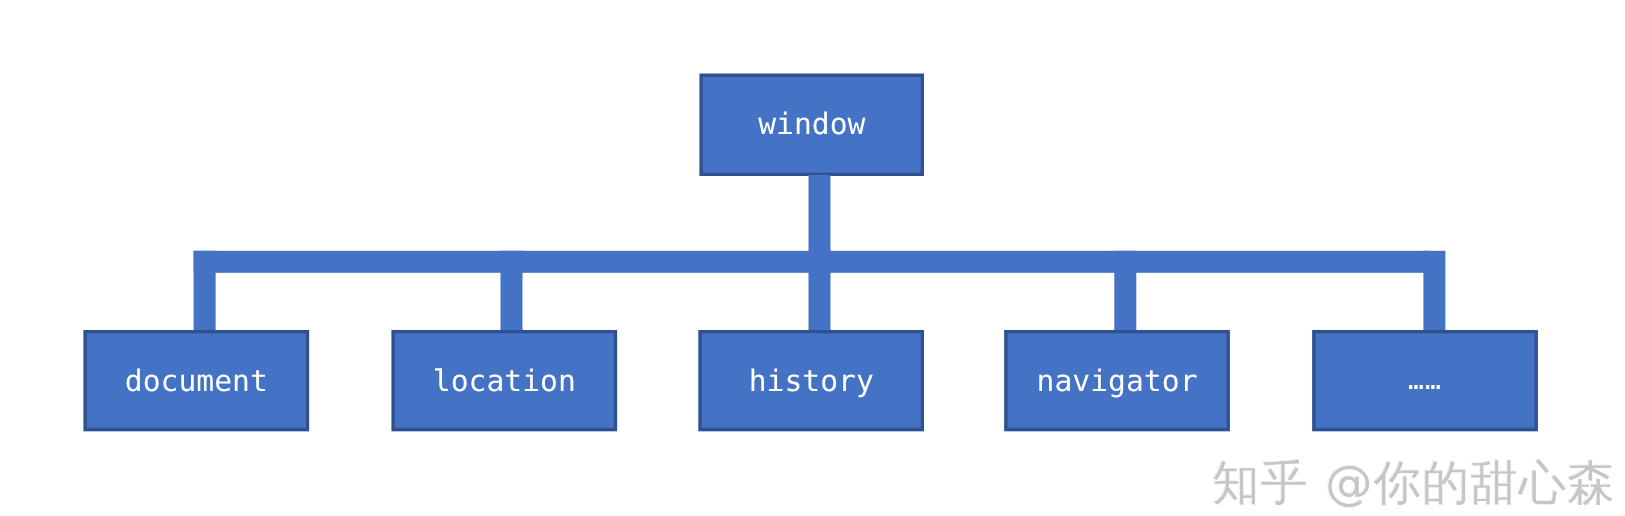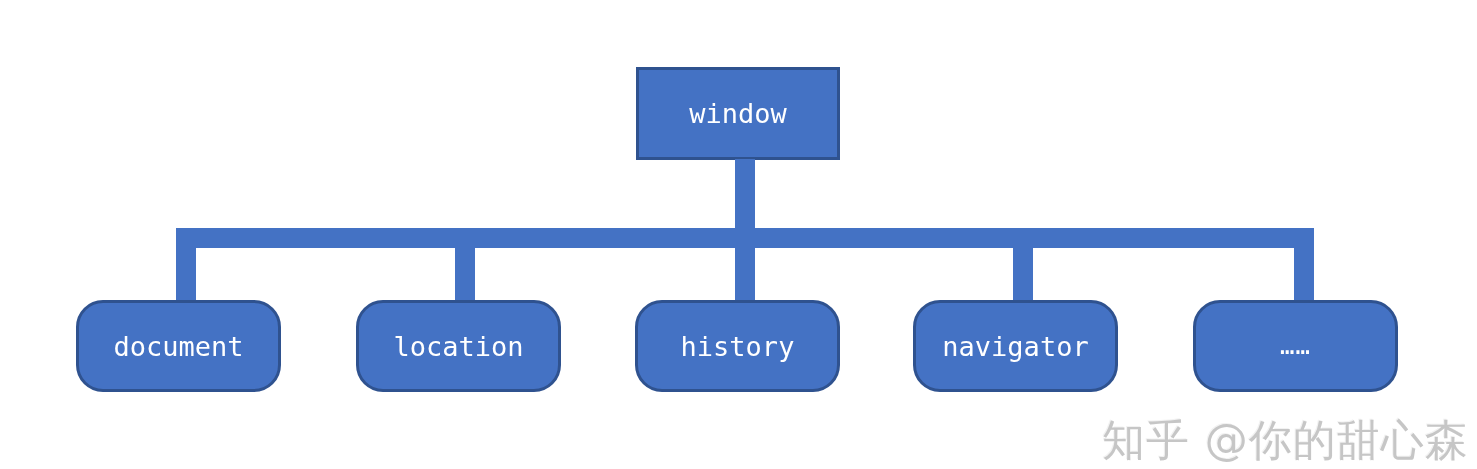--- a/index.html
+++ b/index.html
@@ -24,21 +24,21 @@
     background:var(--node-fill);
     border:3px solid var(--node-border);
     color:var(--node-text);
     display:flex;
     align-items:center;
     justify-content:center;
     font-size:27px;
     letter-spacing:0px;
   }
   .node-root{left:616px;top:47px;width:204px;height:93px;}
-  .node-child{top:280px;width:205px;height:92px;border-radius:27px;}
+  .node-child{top:280px;width:205px;height:92px;}
   .node-child.c0{left:56px;}
   .node-child.c1{left:336px;}
   .node-child.c2{left:615px;}
   .node-child.c3{left:893px;}
   .node-child.c4{left:1173px;}
   .node-child.c4 .node-label{font-size:24px;letter-spacing:1px;}
   .connector{
     position:absolute;
     background:var(--connector);
   }

